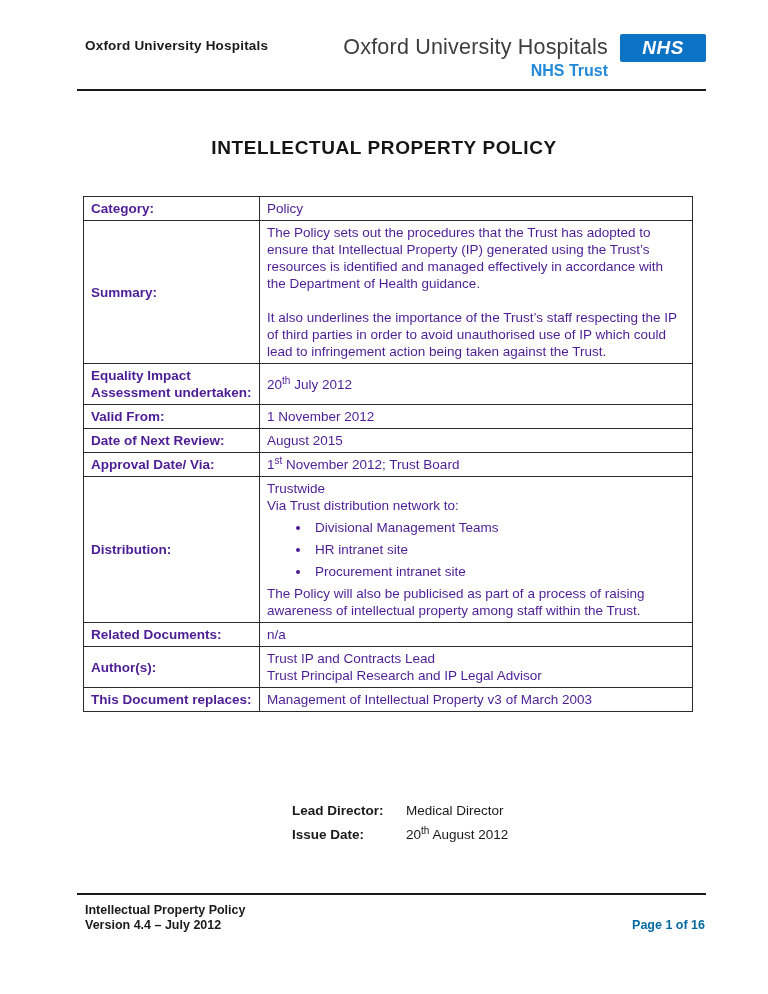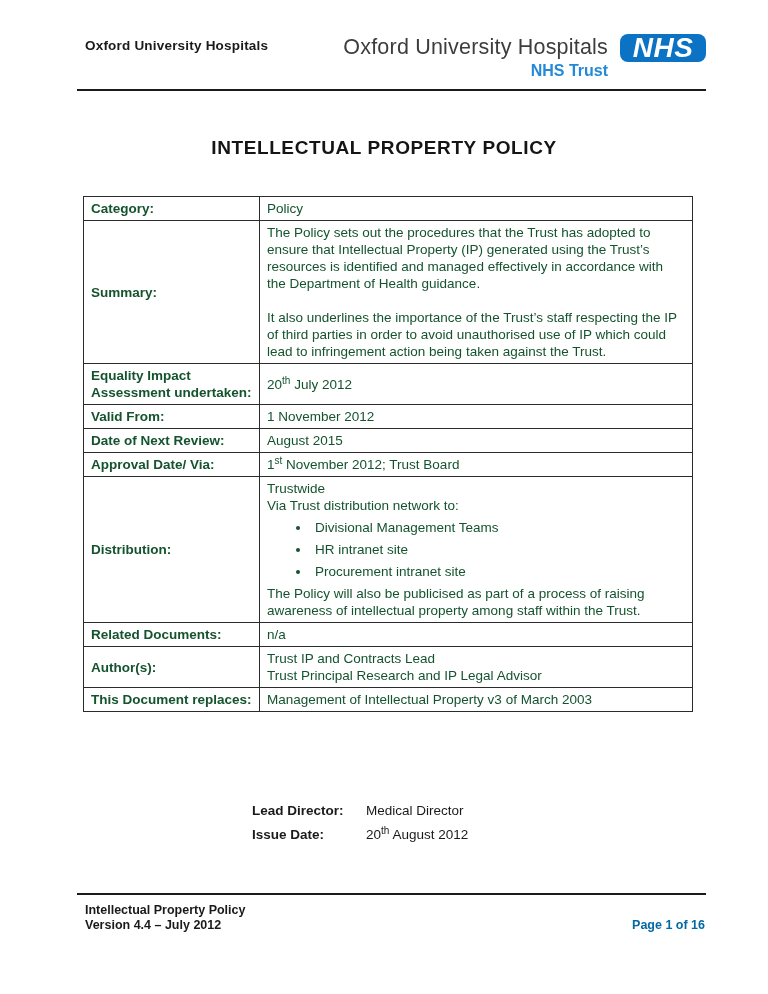--- a/index.html
+++ b/index.html
@@ -45,25 +45,25 @@
   }
   .trust-label {
     margin-top: 2px;
     font-size: 16px;
     font-weight: bold;
     color: #2389d8;
   }
   .nhs-logo {
     width: 86px; height: 28px;
     background: #0b72c4;
-    border-radius: 8px;
+    border-radius: 2px;
     color: #ffffff;
     font-style: italic;
     font-weight: bold;
-    font-size: 28px;
+    font-size: 19px;
     line-height: 28px;
     text-align: center;
     letter-spacing: 0.5px;
   }
   .header-rule {
     position: absolute;
     left: 77px; top: 89px;
     width: 629px; height: 2px;
     background: #1b1b1b;
   }
@@ -82,21 +82,21 @@
 
   
   table.policy-table {
     position: absolute;
     left: 83px; top: 196px;
     width: 610px;
     border-collapse: collapse;
     table-layout: fixed;
     font-size: 13.5px;
     line-height: 17px;
-    color: #14532d;
+    color: #4c1d95;
   }
   table.policy-table th,
   table.policy-table td {
     border: 1.5px solid #2b2b2b;
     padding: 3px 7px;
     vertical-align: middle;
   }
   table.policy-table th {
     width: 176px;
     text-align: left;
@@ -116,21 +116,21 @@
 
   
   .sign-off {
     position: absolute;
     left: 252px; top: 803px;
     display: flex;
     flex-direction: column;
     gap: 9px;
     font-size: 13.5px;
   }
-  .sign-off-row { display: flex; }
+  .sign-off-row { display: flex; margin-left: 40px; }
   .sign-off-label {
     width: 114px;
     font-weight: bold;
   }
   .sign-off-value { }
 
   
   .footer-rule {
     position: absolute;
     left: 77px; top: 893px;

